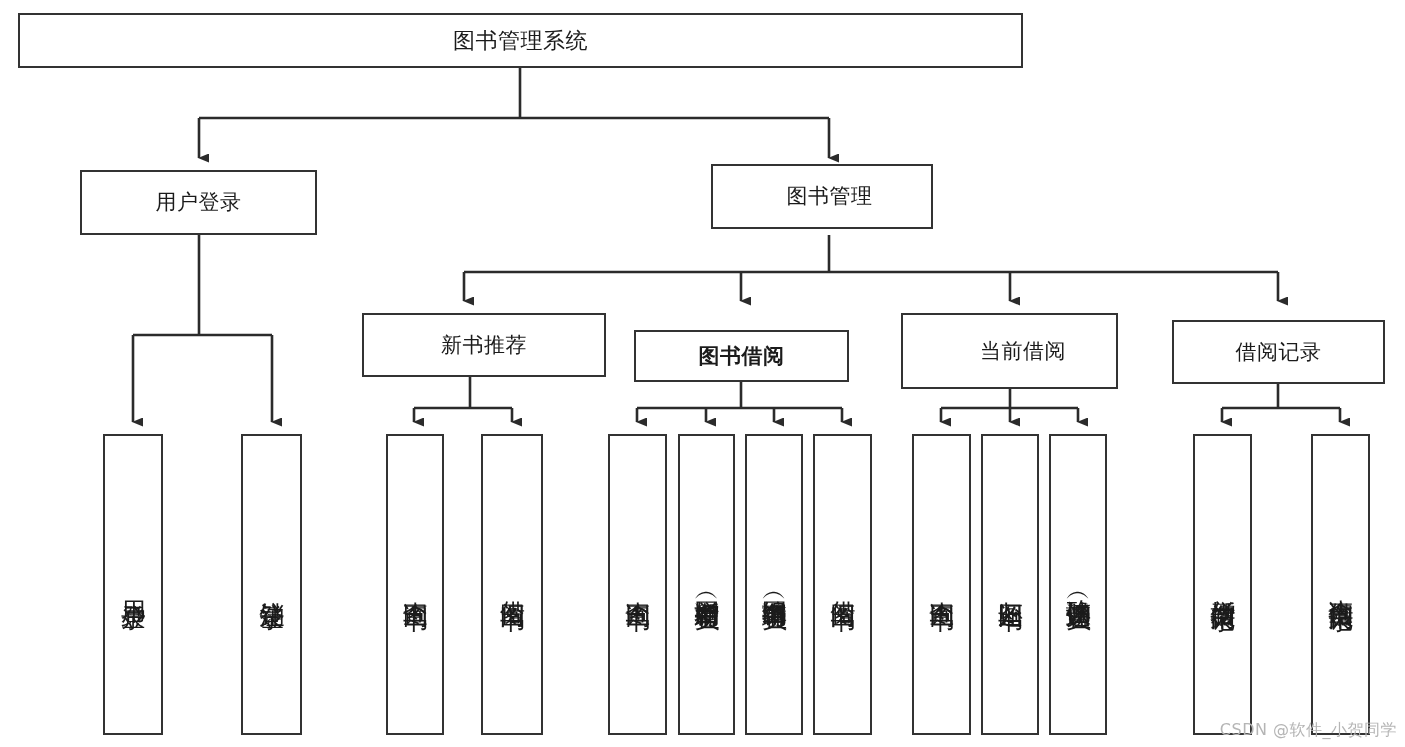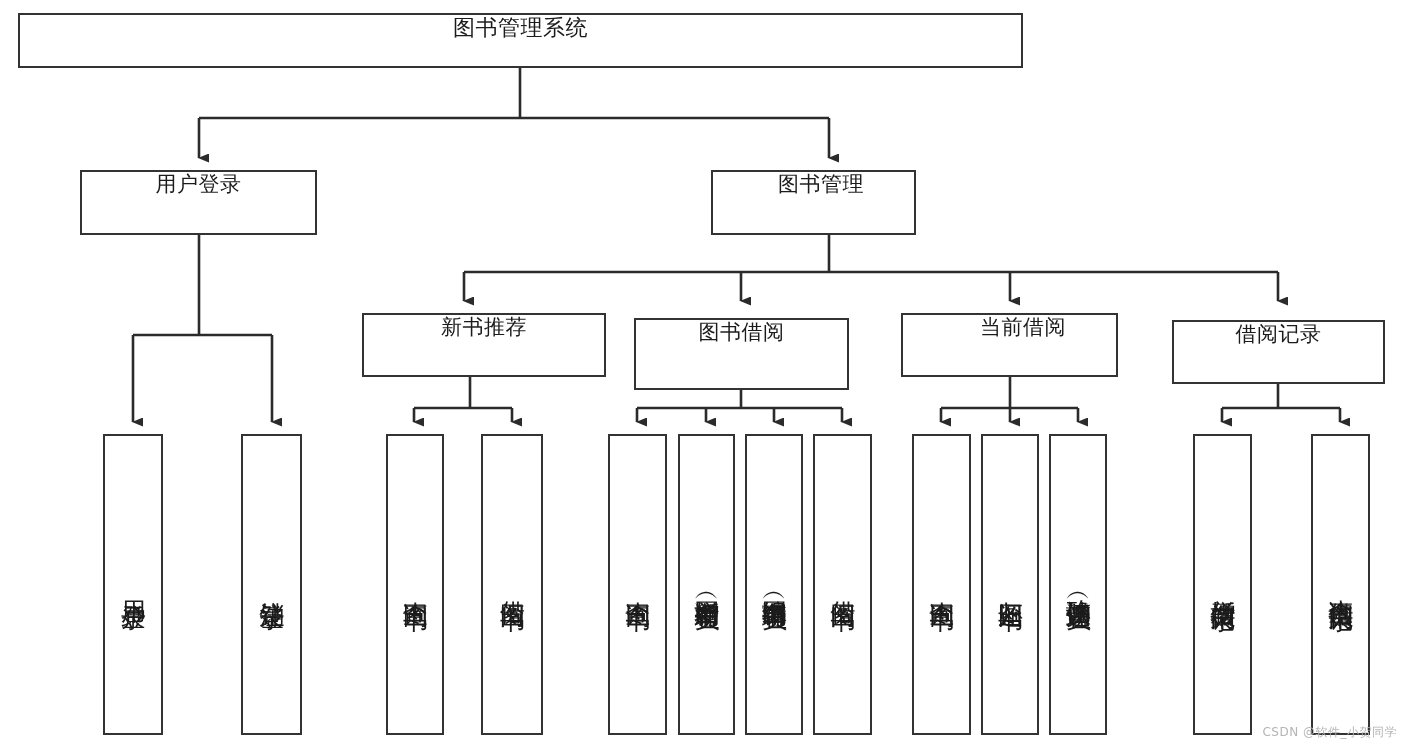--- a/index.html
+++ b/index.html
@@ -24,21 +24,21 @@
     width: 1405px;
     height: 747px;
     pointer-events: none;
   }
   .node {
     position: absolute;
     box-sizing: border-box;
     background: #ffffff;
     border: 2.5px solid #333333;
     display: flex;
-    align-items: flex-start;
+    align-items: center;
     justify-content: center;
     color: #1b1b1b;
     z-index: 2;
   }
   .node-label {
     display: block;
     text-align: center;
     line-height: 1.18;
     white-space: nowrap;
   }
@@ -65,21 +65,21 @@
     max-height: 100%;
   }
   .node.vert.long .node-label {
     font-size: 25px;
     letter-spacing: 1px;
   }
   .watermark {
     position: absolute;
     right: 8px;
     bottom: 6px;
-    font-size: 12px;
+    font-size: 16px;
     color: #b5b5b5;
     letter-spacing: 0.5px;
     z-index: 5;
     white-space: nowrap;
   }
 </style>
 </head>
 <body>
 
 <div id="canvas">
@@ -134,31 +134,31 @@
     </g>
   </svg>
 
   <div class="node horiz root" style="left:18px; top:13px; width:1005px; height:55px;">
     <span class="node-label">图书管理系统</span>
   </div>
 
   <div class="node horiz" style="left:80px; top:170px; width:237px; height:65px;">
     <span class="node-label">用户登录</span>
   </div>
-  <div class="node horiz" style="left:711px; top:170px; width:205px; height:65px;padding-left:15px;">
+  <div class="node horiz" style="left:711px; top:164px; width:222px; height:65px;padding-left:15px;">
     <span class="node-label">图书管理</span>
   </div>
 
   <div class="node horiz" style="left:362px; top:313px; width:244px; height:64px;">
     <span class="node-label">新书推荐</span>
   </div>
-  <div class="node horiz" style="left:634px; top:318px; width:215px; height:72px;">
+  <div class="node horiz" style="left:634px; top:330px; width:215px; height:52px;font-weight:bold;">
     <span class="node-label">图书借阅</span>
   </div>
-  <div class="node horiz" style="left:901px; top:313px; width:217px; height:64px;padding-left:27px;">
+  <div class="node horiz" style="left:901px; top:313px; width:217px; height:76px;padding-left:27px;">
     <span class="node-label">当前借阅</span>
   </div>
   <div class="node horiz" style="left:1172px; top:320px; width:213px; height:64px;">
     <span class="node-label">借阅记录</span>
   </div>
 
   <div class="node vert" style="left:103px; top:434px; width:60px; height:301px;">
     <span class="node-label">用户登录</span>
   </div>
   <div class="node vert" style="left:241px; top:434px; width:61px; height:301px;">

